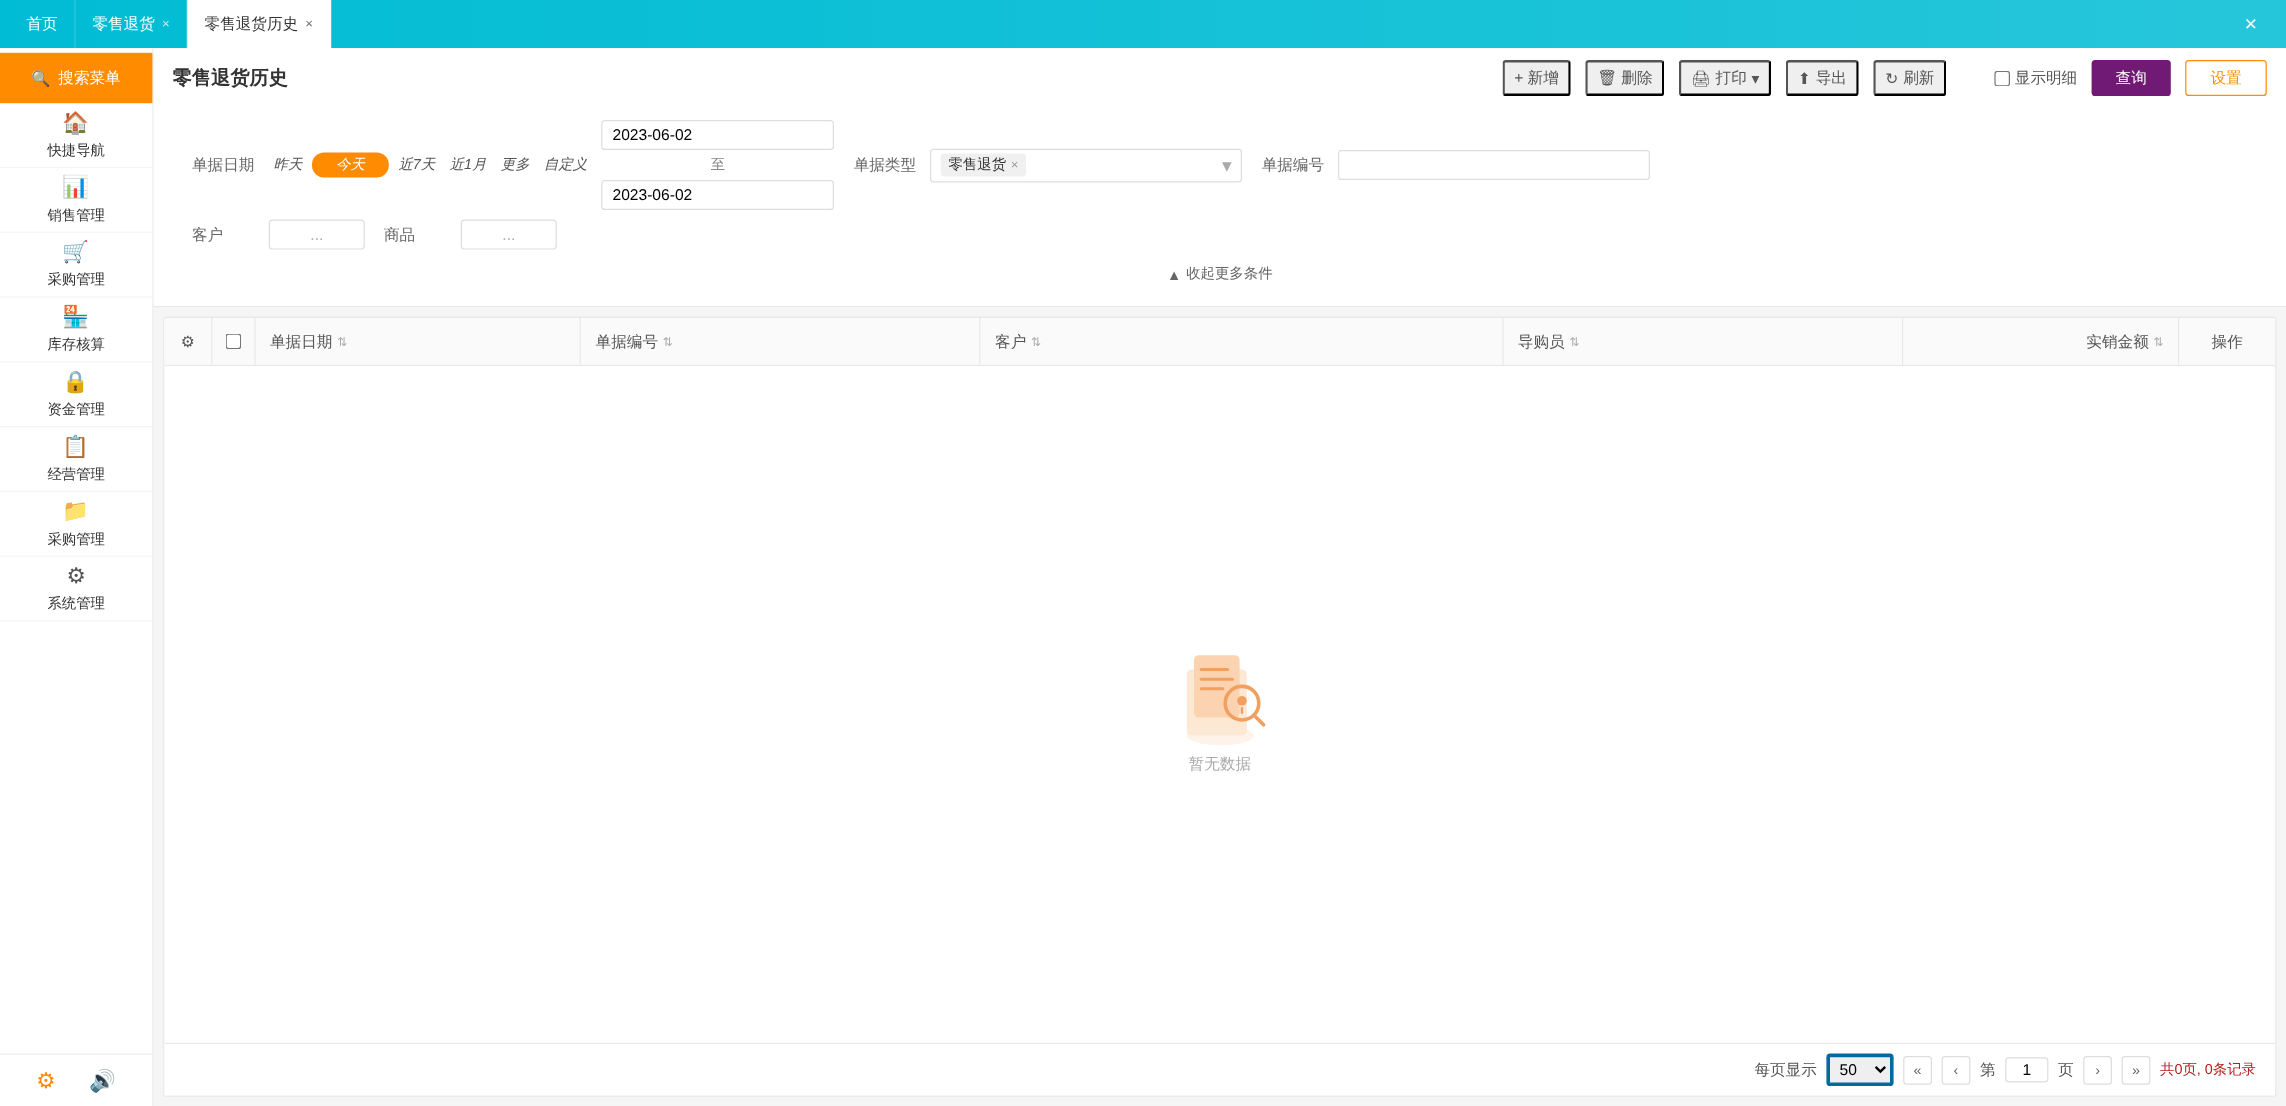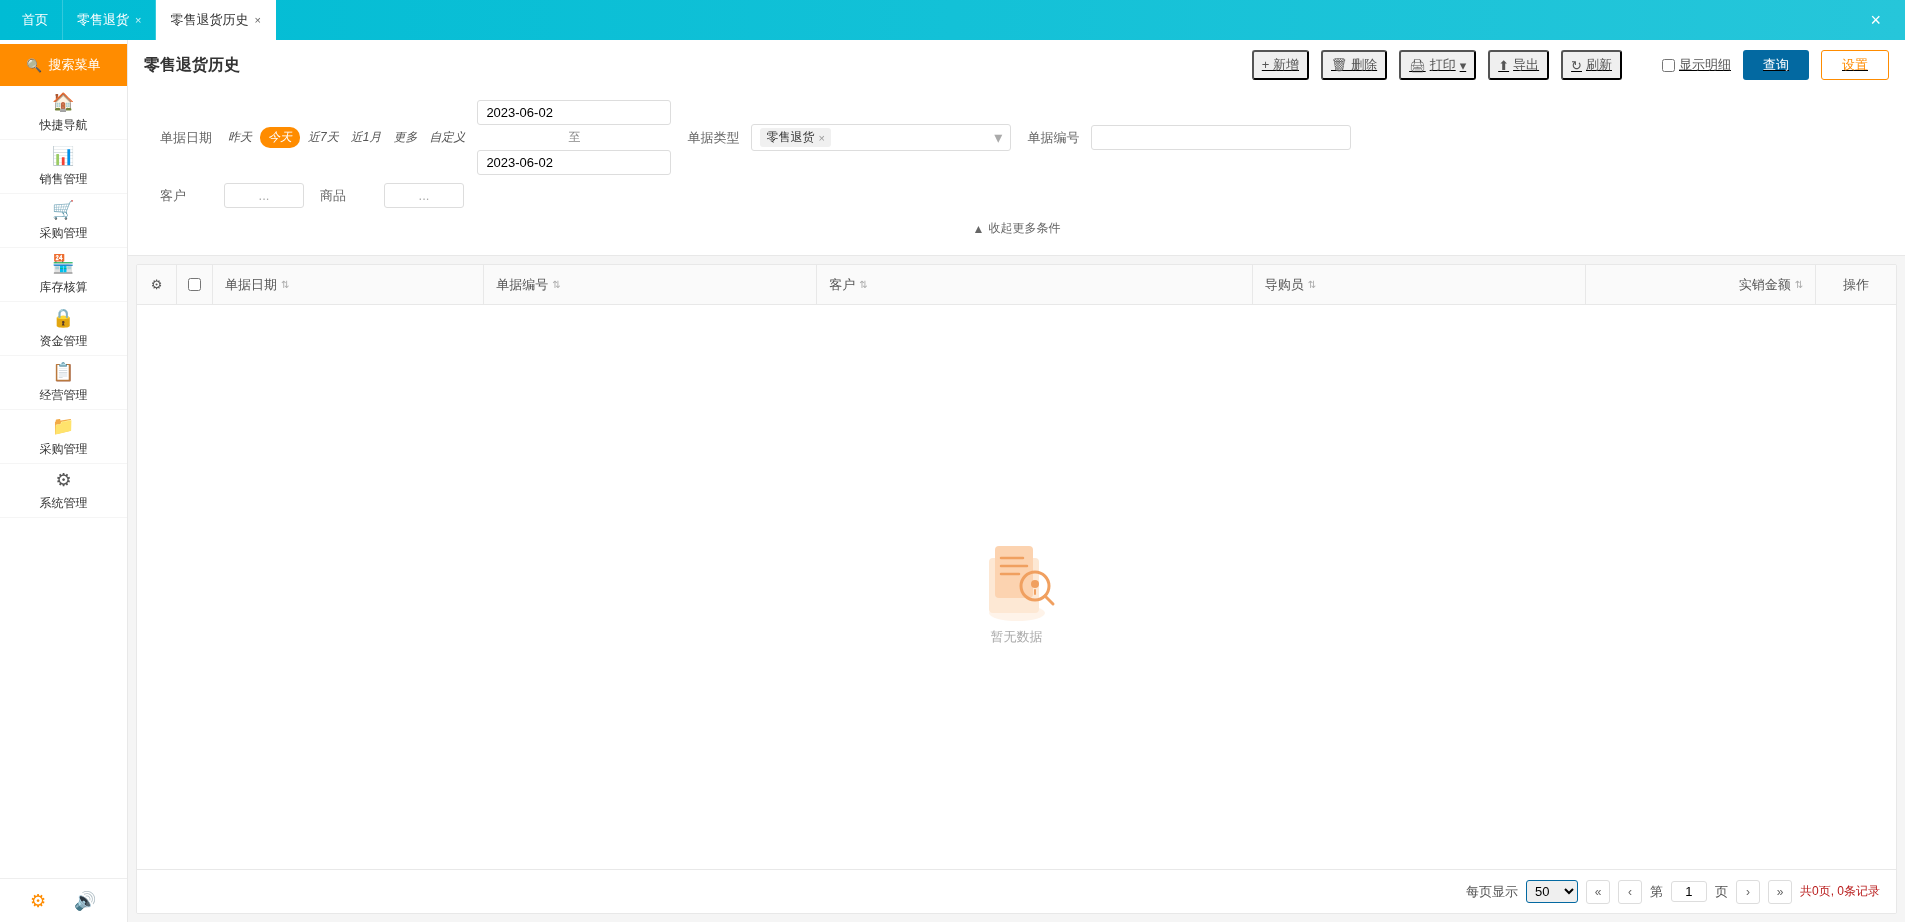--- a/index.html
+++ b/index.html
@@ -136,34 +136,33 @@
     }
     .page-title {
       font-size: 16px;
       font-weight: bold;
       color: #333;
     }
     .toolbar {
       display: flex;
       align-items: center;
       gap: 12px;
-      text-decoration: underline;
     }
     .toolbar-btn {
       display: flex;
       align-items: center;
       gap: 4px;
       font-size: 13px;
       color: #555;
       cursor: pointer;
       padding: 4px 8px;
       border-radius: 3px;
     }
     .btn-query {
-      background: #0369a1;
+      background: #701a75;
       color: #fff;
       border: none;
       padding: 6px 20px;
       border-radius: 3px;
       font-size: 13px;
       cursor: pointer;
     }
     .btn-setting {
       background: #fff;
       color: #ff8c00;
@@ -216,21 +215,21 @@
       color: #555;
       cursor: pointer;
       padding: 2px 4px;
       border-radius: 2px;
       font-style: italic;
     }
     .date-btn.active {
       background: #ff8c00;
       color: #fff;
       border-radius: 10px;
-      padding: 2px 8px;
+      padding: 2px 20px;
     }
     .date-input-range {
       display: flex;
       align-items: center;
       gap: 4px;
       font-size: 12px;
       color: #888;
       flex-direction: column;
     }
     .tag-input {
@@ -352,21 +351,21 @@
       border-top: 1px solid #e8e8e8;
       display: flex;
       align-items: center;
       justify-content: flex-end;
       padding: 0 16px;
       gap: 8px;
       font-size: 13px;
       color: #555;
     }
     .page-size-select {
-      border: 1px solid #0369a1;
+      border: 3px solid #0369a1;
       border-radius: 3px;
       padding: 2px 4px;
       font-size: 13px;
     }
     .page-btn {
       width: 24px;
       height: 24px;
       display: flex;
       align-items: center;
       justify-content: center;

